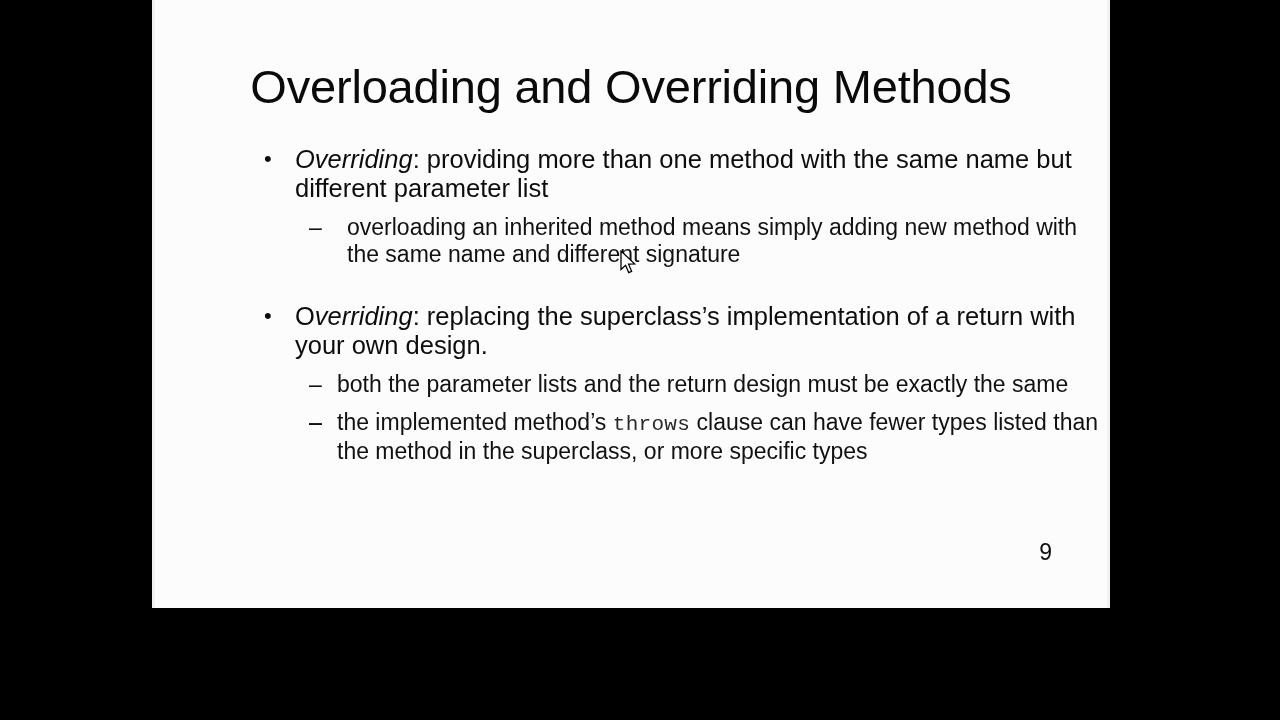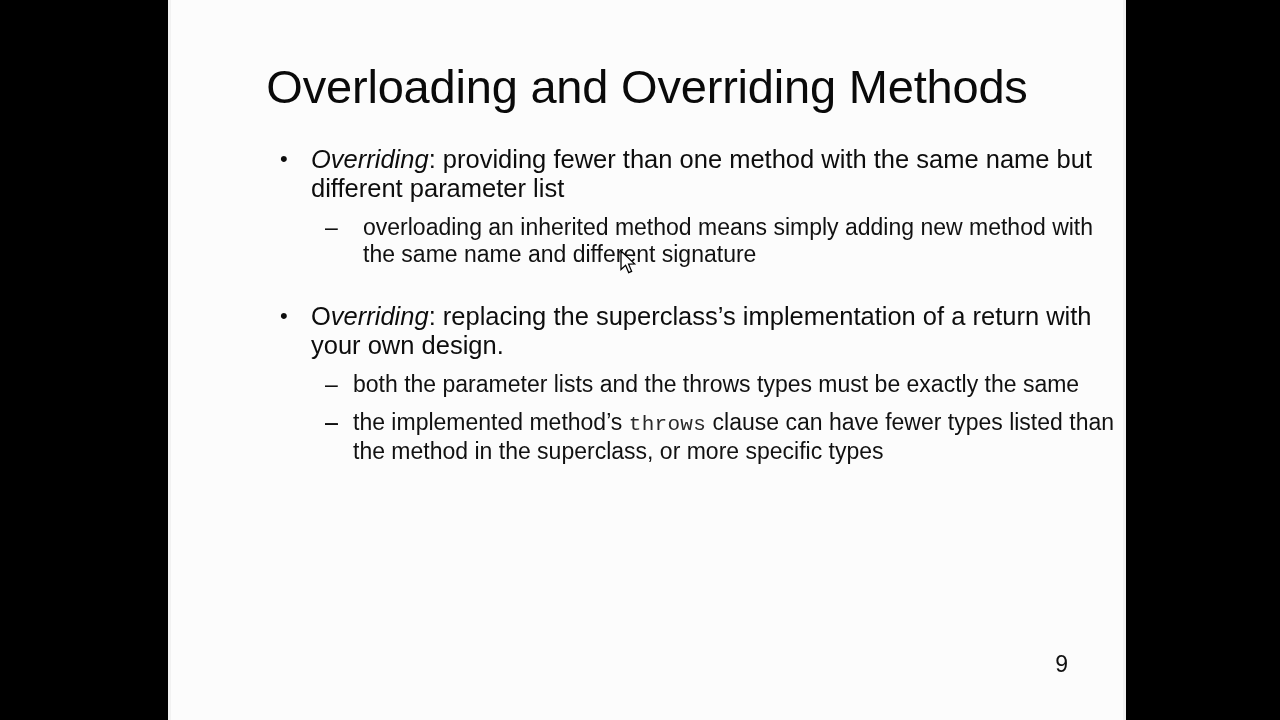--- a/index.html
+++ b/index.html
@@ -28,23 +28,23 @@
     height: 720px;
     background: #000000;
   }
   .letterbox.left  { left: 0;   width: 160px; }
   .letterbox.right { left: 1118px; width: 162px; }
 
   
   #slide {
     position: absolute;
     top: 0;
-    left: 168px;
+    left: 152px;
     width: 958px;
-    height: 720px;
+    height: 608px;
     background: #fcfcfc;
     overflow: hidden;
   }
   
   #slide::before,
   #slide::after {
     content: "";
     position: absolute;
     top: 0;
     width: 3px;
@@ -150,42 +150,42 @@
   <div class="letterbox right"></div>
 
   <div id="slide">
 
     <div class="slide-title">Overloading and Overriding Methods</div>
 
     <div class="body-block">
 
       <div class="l1">
         <span class="marker">•</span>
-        <span class="lead"><span class="roman"></span><span>Overriding</span></span><span>: providing fewer than one method with the same name but different parameter list</span>
+        <span class="lead"><span class="roman"></span><span>Overriding</span></span><span>: providing more than one method with the same name but different parameter list</span>
       </div>
 
       <div class="l2-group">
         <div class="l2 extra-gap">
           <span class="marker">–</span>
           <span>overloading an inherited method means simply adding new method with the same name and different signature</span>
         </div>
       </div>
 
       <div class="gap-between-bullets"></div>
 
       <div class="l1">
         <span class="marker">•</span>
         <span class="lead"><span class="roman">O</span><span>verriding</span></span><span>: replacing the superclass’s implementation of a return with your own design.</span>
       </div>
 
       <div class="l2-group">
 
         <div class="l2">
           <span class="marker">–</span>
-          <span>both the parameter lists and the throws types must be exactly the same</span>
+          <span>both the parameter lists and the return design must be exactly the same</span>
         </div>
 
         <div class="l2">
           <span class="marker">–</span>
         </div>
 
         <div class="l2">
           <span class="marker">–</span>
         </div>
 

